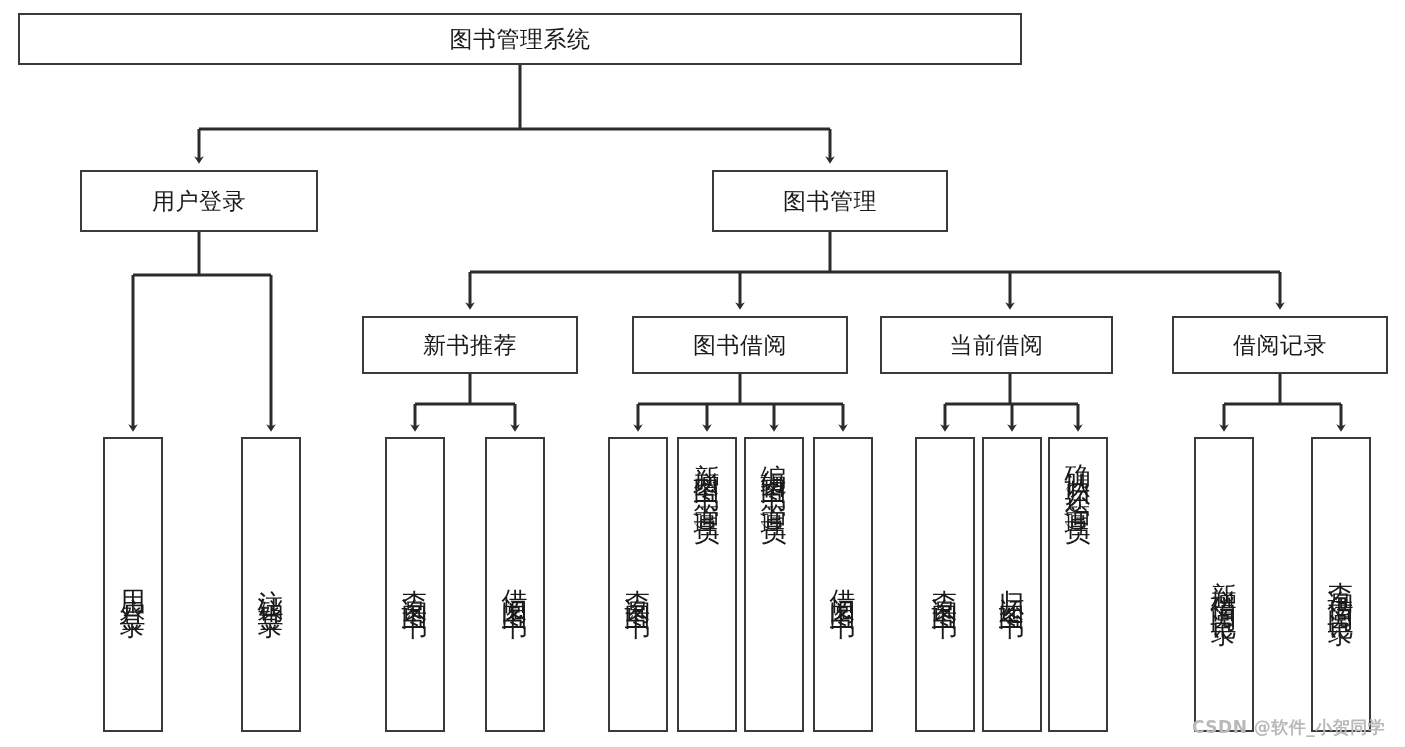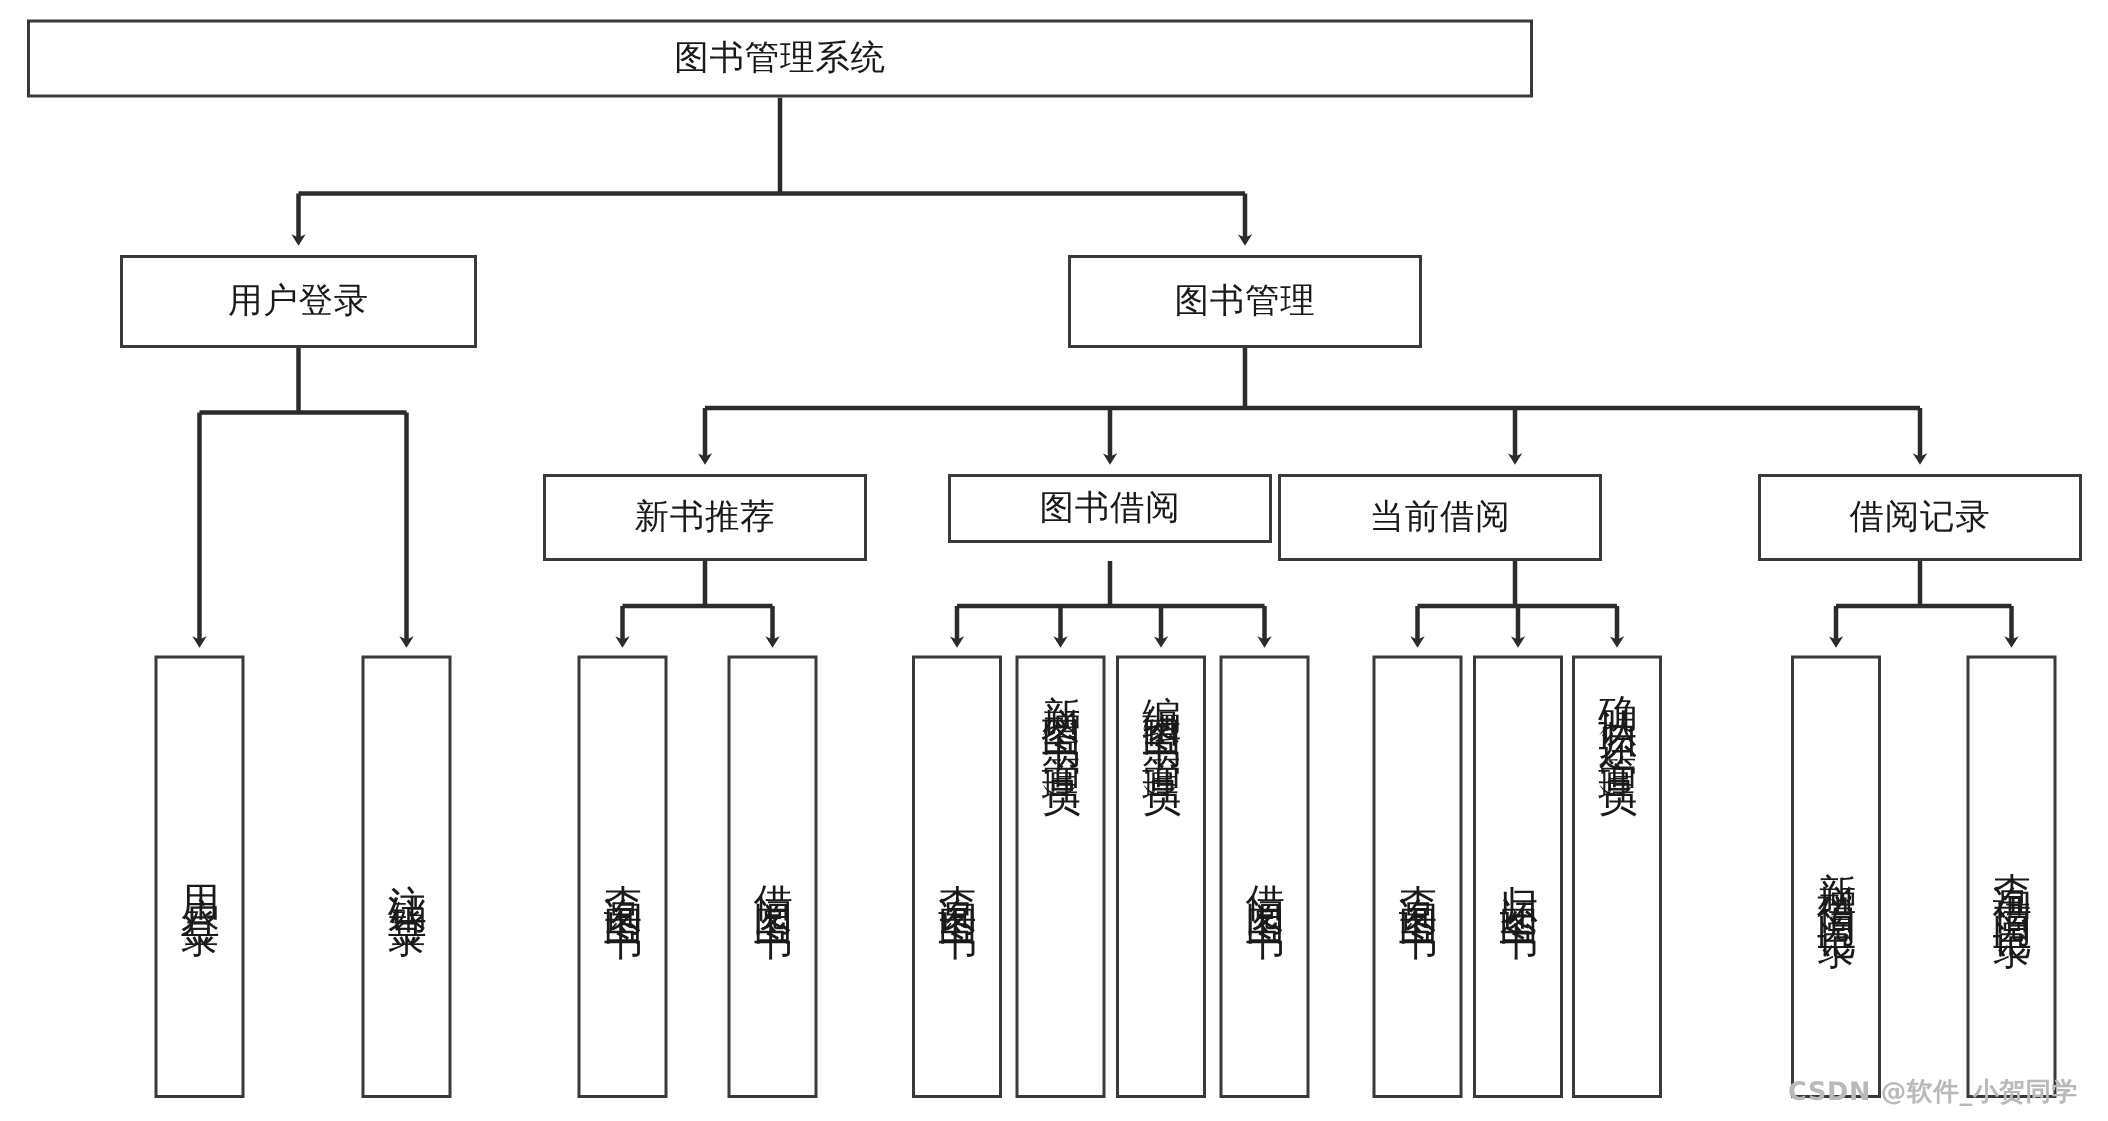--- a/index.html
+++ b/index.html
@@ -129,24 +129,24 @@
   <div class="node h" style="left:80px; top:170px; width:238px; height:62px;">
     <span class="label">用户登录</span>
   </div>
   <div class="node h" style="left:712px; top:170px; width:236px; height:62px;">
     <span class="label">图书管理</span>
   </div>
 
   <div class="node h" style="left:362px; top:316px; width:216px; height:58px;text-align:right;">
     <span class="label">新书推荐</span>
   </div>
-  <div class="node h" style="left:632px; top:316px; width:216px; height:46px;">
+  <div class="node h" style="left:632px; top:316px; width:216px; height:58px;">
     <span class="label">图书借阅</span>
   </div>
-  <div class="node h" style="left:852px; top:316px; width:216px; height:58px;">
+  <div class="node h" style="left:880px; top:316px; width:233px; height:58px;font-family:Liberation Serif, serif;">
     <span class="label">当前借阅</span>
   </div>
   <div class="node h" style="left:1172px; top:316px; width:216px; height:58px;">
     <span class="label">借阅记录</span>
   </div>
 
   <div class="node v mid" style="left:103px; top:437px; width:60px; height:295px;">
     <span class="label">用户登录</span>
   </div>
   <div class="node v mid" style="left:241px; top:437px; width:60px; height:295px;">

